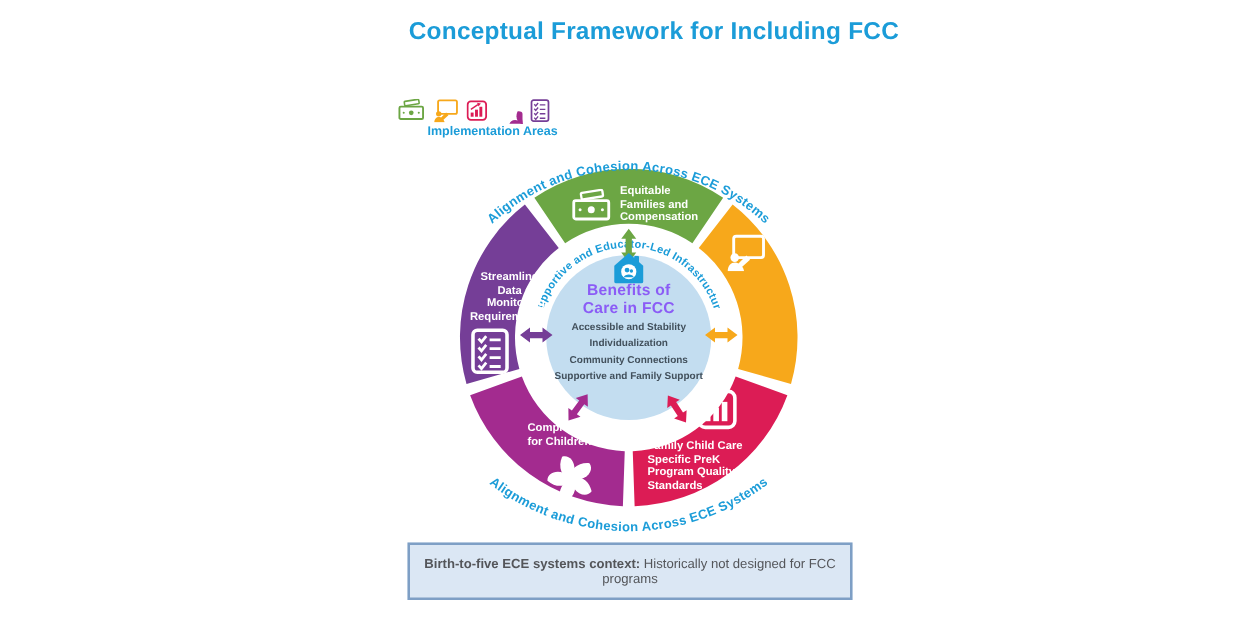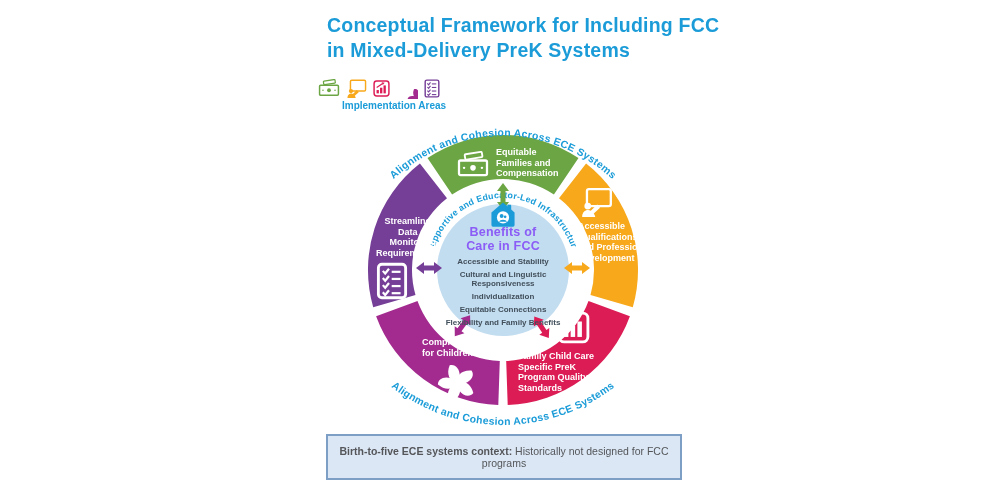--- a/index.html
+++ b/index.html
@@ -98,21 +98,20 @@
         <circle cx="13" cy="17" r="6.3" fill="#ffffff"></circle>
         <circle cx="11.6" cy="15.6" r="2" fill="currentColor"></circle>
         <circle cx="15.2" cy="16.4" r="1.4" fill="currentColor"></circle>
         <path d="M8.9,21.6 C9.6,18.6 16.4,18.6 17.1,21.6 Z" fill="currentColor"></path>
       </symbol>
     </defs>
   </svg>
 
   <div class="abs title">
     <div>Conceptual Framework for Including FCC</div>
-    <div>in Mixed-Delivery PreK Systems</div>
   </div>
 
   <div class="abs legend-row">
     <svg width="22" height="18" viewBox="0 0 24 20" color="#6ca644">
         <use href="#sym-money"></use>
       </svg>
     <svg width="21" height="19" viewBox="0 0 24 22" color="#f7a81b">
         <use href="#sym-presentation"></use>
       </svg>
     <svg width="17" height="17" viewBox="0 0 22 22" color="#dc1c55">
@@ -161,34 +160,32 @@
     <use href="#sym-house" x="490" y="201" width="26" height="27" color="#1b9cd8"></use>
 
     <use href="#sym-money" x="457" y="151" width="32" height="27" color="#ffffff"></use>
     <use href="#sym-presentation" x="580" y="187" width="33" height="30" color="#ffffff"></use>
     <use href="#sym-chart" x="557" y="311" width="33" height="33" color="#ffffff"></use>
     <use href="#sym-pinwheel" x="437" y="363" width="40" height="40" color="#ffffff"></use>
     <use href="#sym-checklist" x="376" y="262" width="32" height="38" color="#ffffff"></use>
   </svg>
 
   <div class="abs seg-label g">Equitable Families and Compensation</div>
-  <div class="abs seg-label o">Accessible Qualifications and Professional Development</div>
   <div class="abs seg-label r">Family Child Care Specific PreK Program Quality Standards</div>
   <div class="abs seg-label m">Comprehensive Services for Children and Program</div>
   <div class="abs seg-label p">Streamlined Data and Monitoring Requirements</div>
 
   <div class="abs center-block">
     <div class="center-heading">
       <div>Benefits of</div>
       <div>Care in FCC</div>
     </div>
     <div class="center-item">Accessible and Stability</div>
-    <div class="center-item">Cultural and Linguistic Responsiveness</div>
     <div class="center-item">Individualization</div>
-    <div class="center-item">Equitable Connections</div>
-    <div class="center-item">Flexibility and Family Benefits</div>
+    <div class="center-item">Community Connections</div>
+    <div class="center-item">Supportive and Family Support</div>
   </div>
 
   <div class="abs context-box">
     <div><b>Birth-to-five ECE systems context:</b><span> Historically not designed for FCC programs</span></div>
   </div>
 
 </div>
 
 </body></html>

